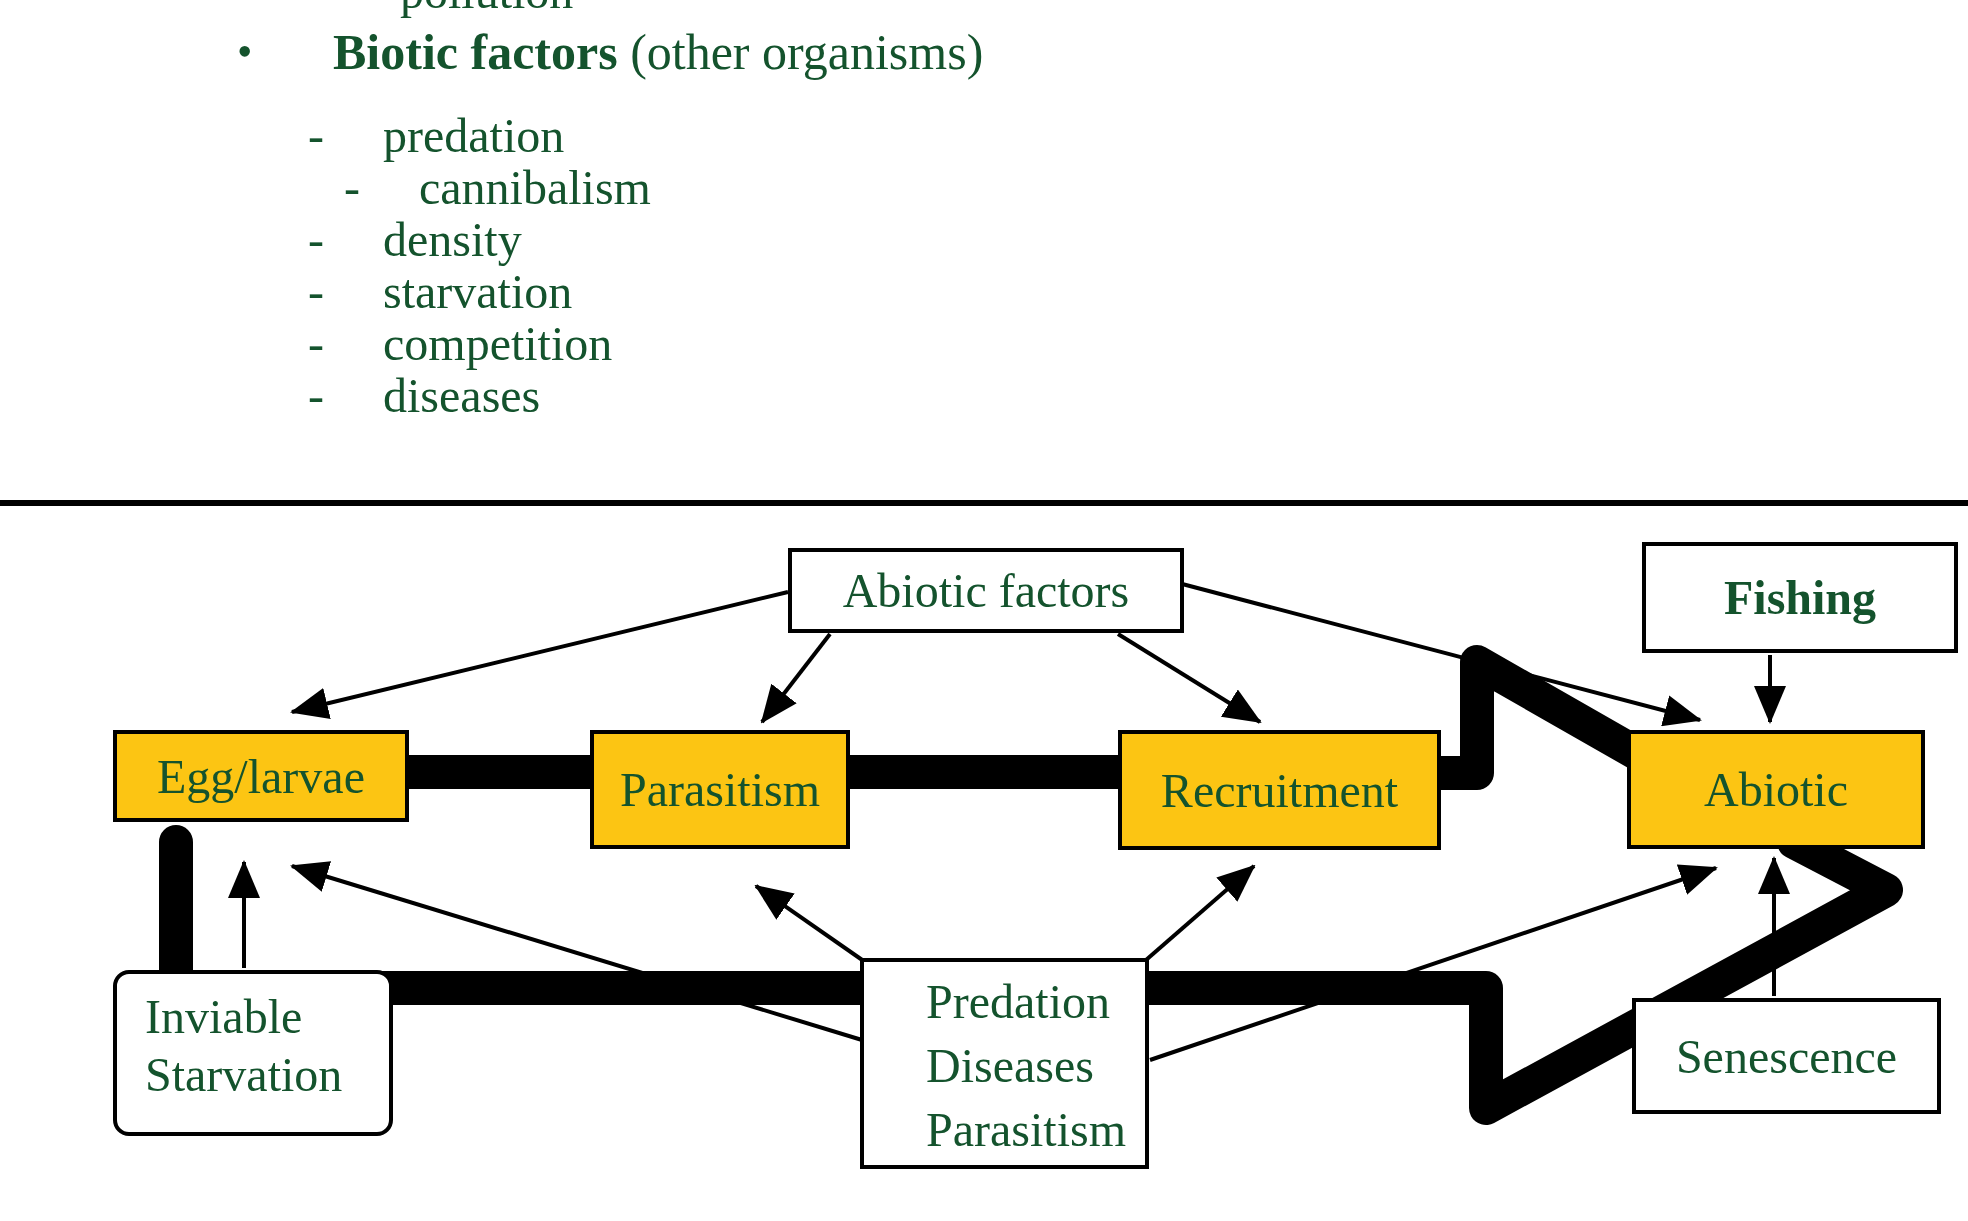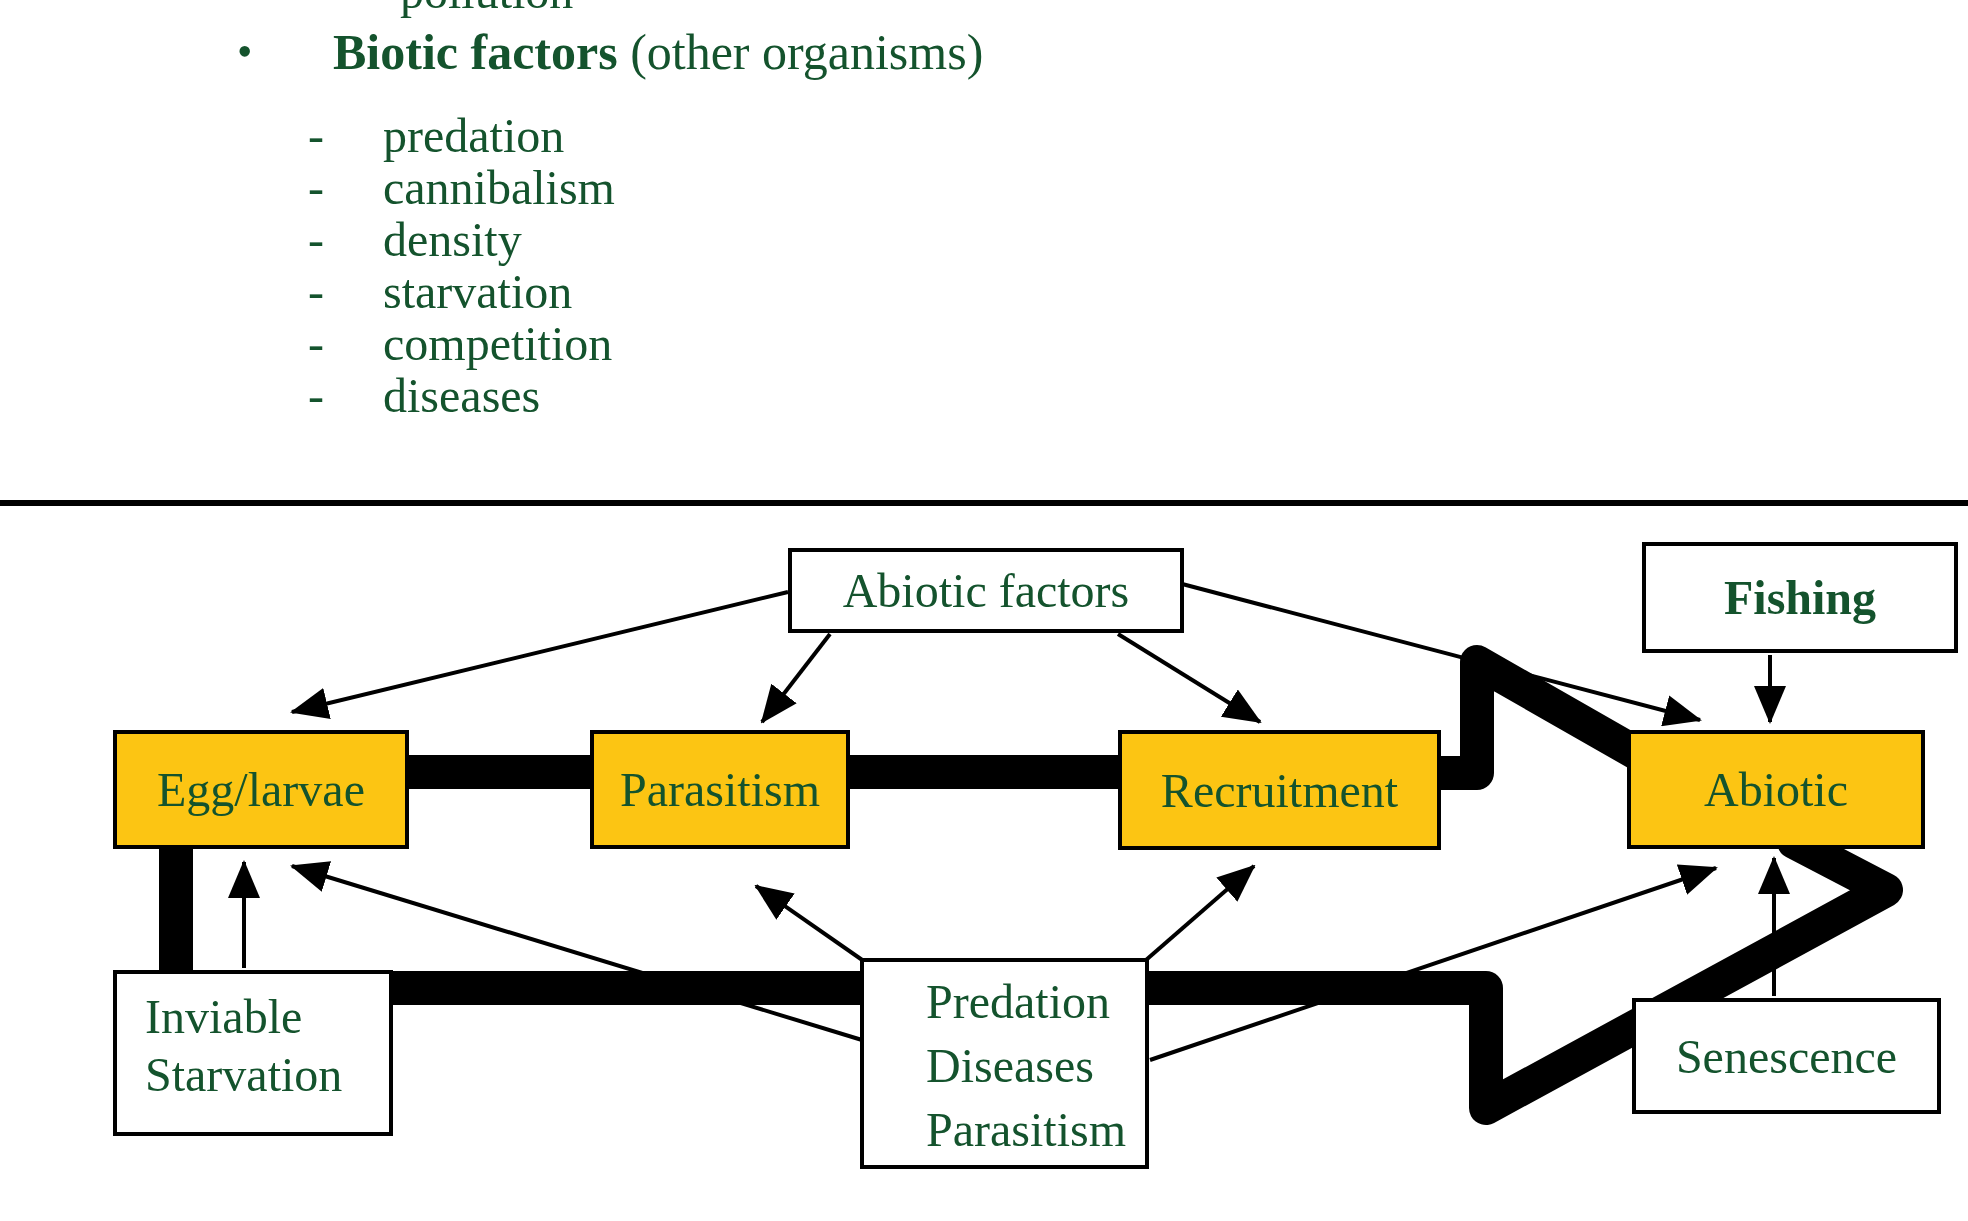--- a/index.html
+++ b/index.html
@@ -12,44 +12,44 @@
     color:#14532d;
   }
   
   .note-line{position:absolute;white-space:nowrap;font-size:48px;line-height:52px;}
   .clipped{left:400px;top:-34px;}
   .heading{left:237px;top:24px;font-size:50px;line-height:56px;}
   .heading .bullet{display:inline-block;width:96px;font-size:44px;vertical-align:top;}
   .heading b{font-weight:bold;}
   .item{left:308px;}
   .item .dash{display:inline-block;width:75px;}
-  .it0{top:110px;}.it1{top:162px;}.it2{top:214px;}
+  .it0{top:110px;}.it1{top:162px;margin-left:36px;}.it2{top:214px;}
   .it3{top:266px;}.it4{top:318px;}.it5{top:370px;}
   
   .rule{position:absolute;left:0;top:500px;width:1968px;height:6px;background:#000;}
   
   .diagram-svg{position:absolute;left:0;top:0;width:1968px;height:1221px;z-index:1;}
   .band{fill:none;stroke:#000;stroke-width:34;stroke-linejoin:round;stroke-linecap:round;}
   .thin{fill:none;stroke:#000;stroke-width:4;}
   .box{
     position:absolute;z-index:2;
     border:4px solid #000;background:#fff;
     box-sizing:border-box;
     display:flex;align-items:center;justify-content:center;
     font-size:48px;white-space:nowrap;
   }
   .stage{background:var(--stage-fill,#FCC513);}
   .box.multiline{display:block;justify-content:flex-start;}
   .box-abiotic{left:788px;top:548px;width:396px;height:85px;}
   .box-fishing{left:1642px;top:542px;width:316px;height:111px;font-weight:bold;}
-  .box-egg{left:113px;top:730px;width:296px;height:119px;}
+  .box-egg{left:113px;top:730px;width:296px;height:92px;}
   .box-juveniles{left:590px;top:730px;width:260px;height:119px;}
   .box-recruitment{left:1118px;top:730px;width:323px;height:120px;}
   .box-adults{left:1627px;top:730px;width:298px;height:119px;}
-  .box-inviable{left:113px;top:970px;width:280px;height:166px;padding:14px 0 0 28px;line-height:58px;}
+  .box-inviable{left:113px;top:970px;width:280px;height:166px;padding:14px 0 0 28px;line-height:58px;border-radius:16px;}
   .box-mortality{left:860px;top:958px;width:289px;height:211px;padding:8px 0 0 62px;line-height:64px;}
   .box-senescence{left:1632px;top:998px;width:309px;height:116px;}
 </style>
 </head>
 <body>
 
 <div class="page">
 
   <div class="note-line clipped">pollution</div>
 

